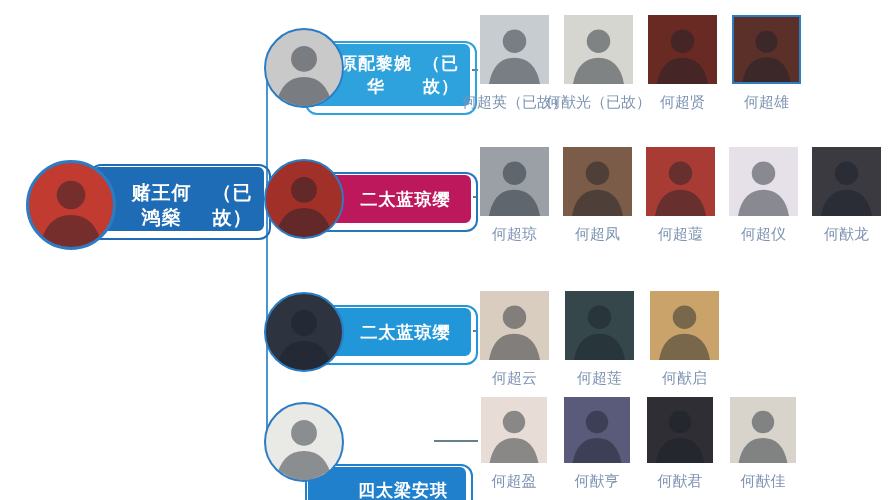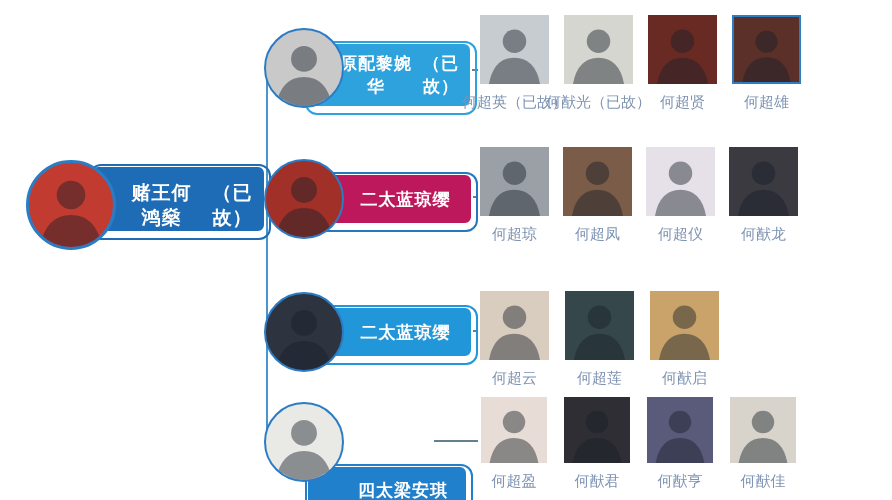--- a/index.html
+++ b/index.html
@@ -170,20 +170,29 @@
     <div class="cell">
       <div class="photo" style="background: rgb(122, 92, 72); --bc: #7a5c48;">
           <svg viewBox="0 0 100 100" preserveAspectRatio="xMidYMax meet">
             <circle cx="50" cy="38" r="17" fill="rgba(25,30,40,.45)"></circle>
             <path d="M13 100 Q20 62 50 62 Q80 62 87 100 Z" fill="rgba(25,30,40,.45)"></path>
           </svg>
         </div>
       <div class="pname">何超凤</div>
     </div>
     <div class="cell">
+      <div class="photo" style="background: rgb(168, 60, 52); --bc: #a83c34;">
+          <svg viewBox="0 0 100 100" preserveAspectRatio="xMidYMax meet">
+            <circle cx="50" cy="38" r="17" fill="rgba(25,30,40,.45)"></circle>
+            <path d="M13 100 Q20 62 50 62 Q80 62 87 100 Z" fill="rgba(25,30,40,.45)"></path>
+          </svg>
+        </div>
+      <div class="pname">何超蕸</div>
+    </div>
+    <div class="cell">
       <div class="photo" style="background: rgb(230, 224, 232); --bc: #e6e0e8;">
           <svg viewBox="0 0 100 100" preserveAspectRatio="xMidYMax meet">
             <circle cx="50" cy="38" r="17" fill="rgba(25,30,40,.45)"></circle>
             <path d="M13 100 Q20 62 50 62 Q80 62 87 100 Z" fill="rgba(25,30,40,.45)"></path>
           </svg>
         </div>
       <div class="pname">何超仪</div>
     </div>
     <div class="cell">
       <div class="photo" style="background: rgb(58, 58, 64); --bc: #3a3a40;">
@@ -230,38 +239,38 @@
     <div class="cell">
       <div class="photo" style="background: rgb(232, 220, 214); --bc: #e8dcd6;">
           <svg viewBox="0 0 100 100" preserveAspectRatio="xMidYMax meet">
             <circle cx="50" cy="38" r="17" fill="rgba(25,30,40,.45)"></circle>
             <path d="M13 100 Q20 62 50 62 Q80 62 87 100 Z" fill="rgba(25,30,40,.45)"></path>
           </svg>
         </div>
       <div class="pname">何超盈</div>
     </div>
     <div class="cell">
+      <div class="photo" style="background: rgb(90, 90, 122); --bc: #5a5a7a;">
+          <svg viewBox="0 0 100 100" preserveAspectRatio="xMidYMax meet">
+            <circle cx="50" cy="38" r="17" fill="rgba(25,30,40,.45)"></circle>
+            <path d="M13 100 Q20 62 50 62 Q80 62 87 100 Z" fill="rgba(25,30,40,.45)"></path>
+          </svg>
+        </div>
+      <div class="pname">何猷亨</div>
+    </div>
+    <div class="cell">
       <div class="photo" style="background: rgb(46, 46, 52); --bc: #2e2e34;">
           <svg viewBox="0 0 100 100" preserveAspectRatio="xMidYMax meet">
             <circle cx="50" cy="38" r="17" fill="rgba(25,30,40,.45)"></circle>
             <path d="M13 100 Q20 62 50 62 Q80 62 87 100 Z" fill="rgba(25,30,40,.45)"></path>
           </svg>
         </div>
       <div class="pname">何猷君</div>
     </div>
     <div class="cell">
-      <div class="photo" style="background: rgb(90, 90, 122); --bc: #5a5a7a;">
-          <svg viewBox="0 0 100 100" preserveAspectRatio="xMidYMax meet">
-            <circle cx="50" cy="38" r="17" fill="rgba(25,30,40,.45)"></circle>
-            <path d="M13 100 Q20 62 50 62 Q80 62 87 100 Z" fill="rgba(25,30,40,.45)"></path>
-          </svg>
-        </div>
-      <div class="pname">何猷亨</div>
-    </div>
-    <div class="cell">
       <div class="photo" style="background: rgb(216, 212, 204); --bc: #d8d4cc;">
           <svg viewBox="0 0 100 100" preserveAspectRatio="xMidYMax meet">
             <circle cx="50" cy="38" r="17" fill="rgba(25,30,40,.45)"></circle>
             <path d="M13 100 Q20 62 50 62 Q80 62 87 100 Z" fill="rgba(25,30,40,.45)"></path>
           </svg>
         </div>
       <div class="pname">何猷佳</div>
     </div>
   </div>
 

